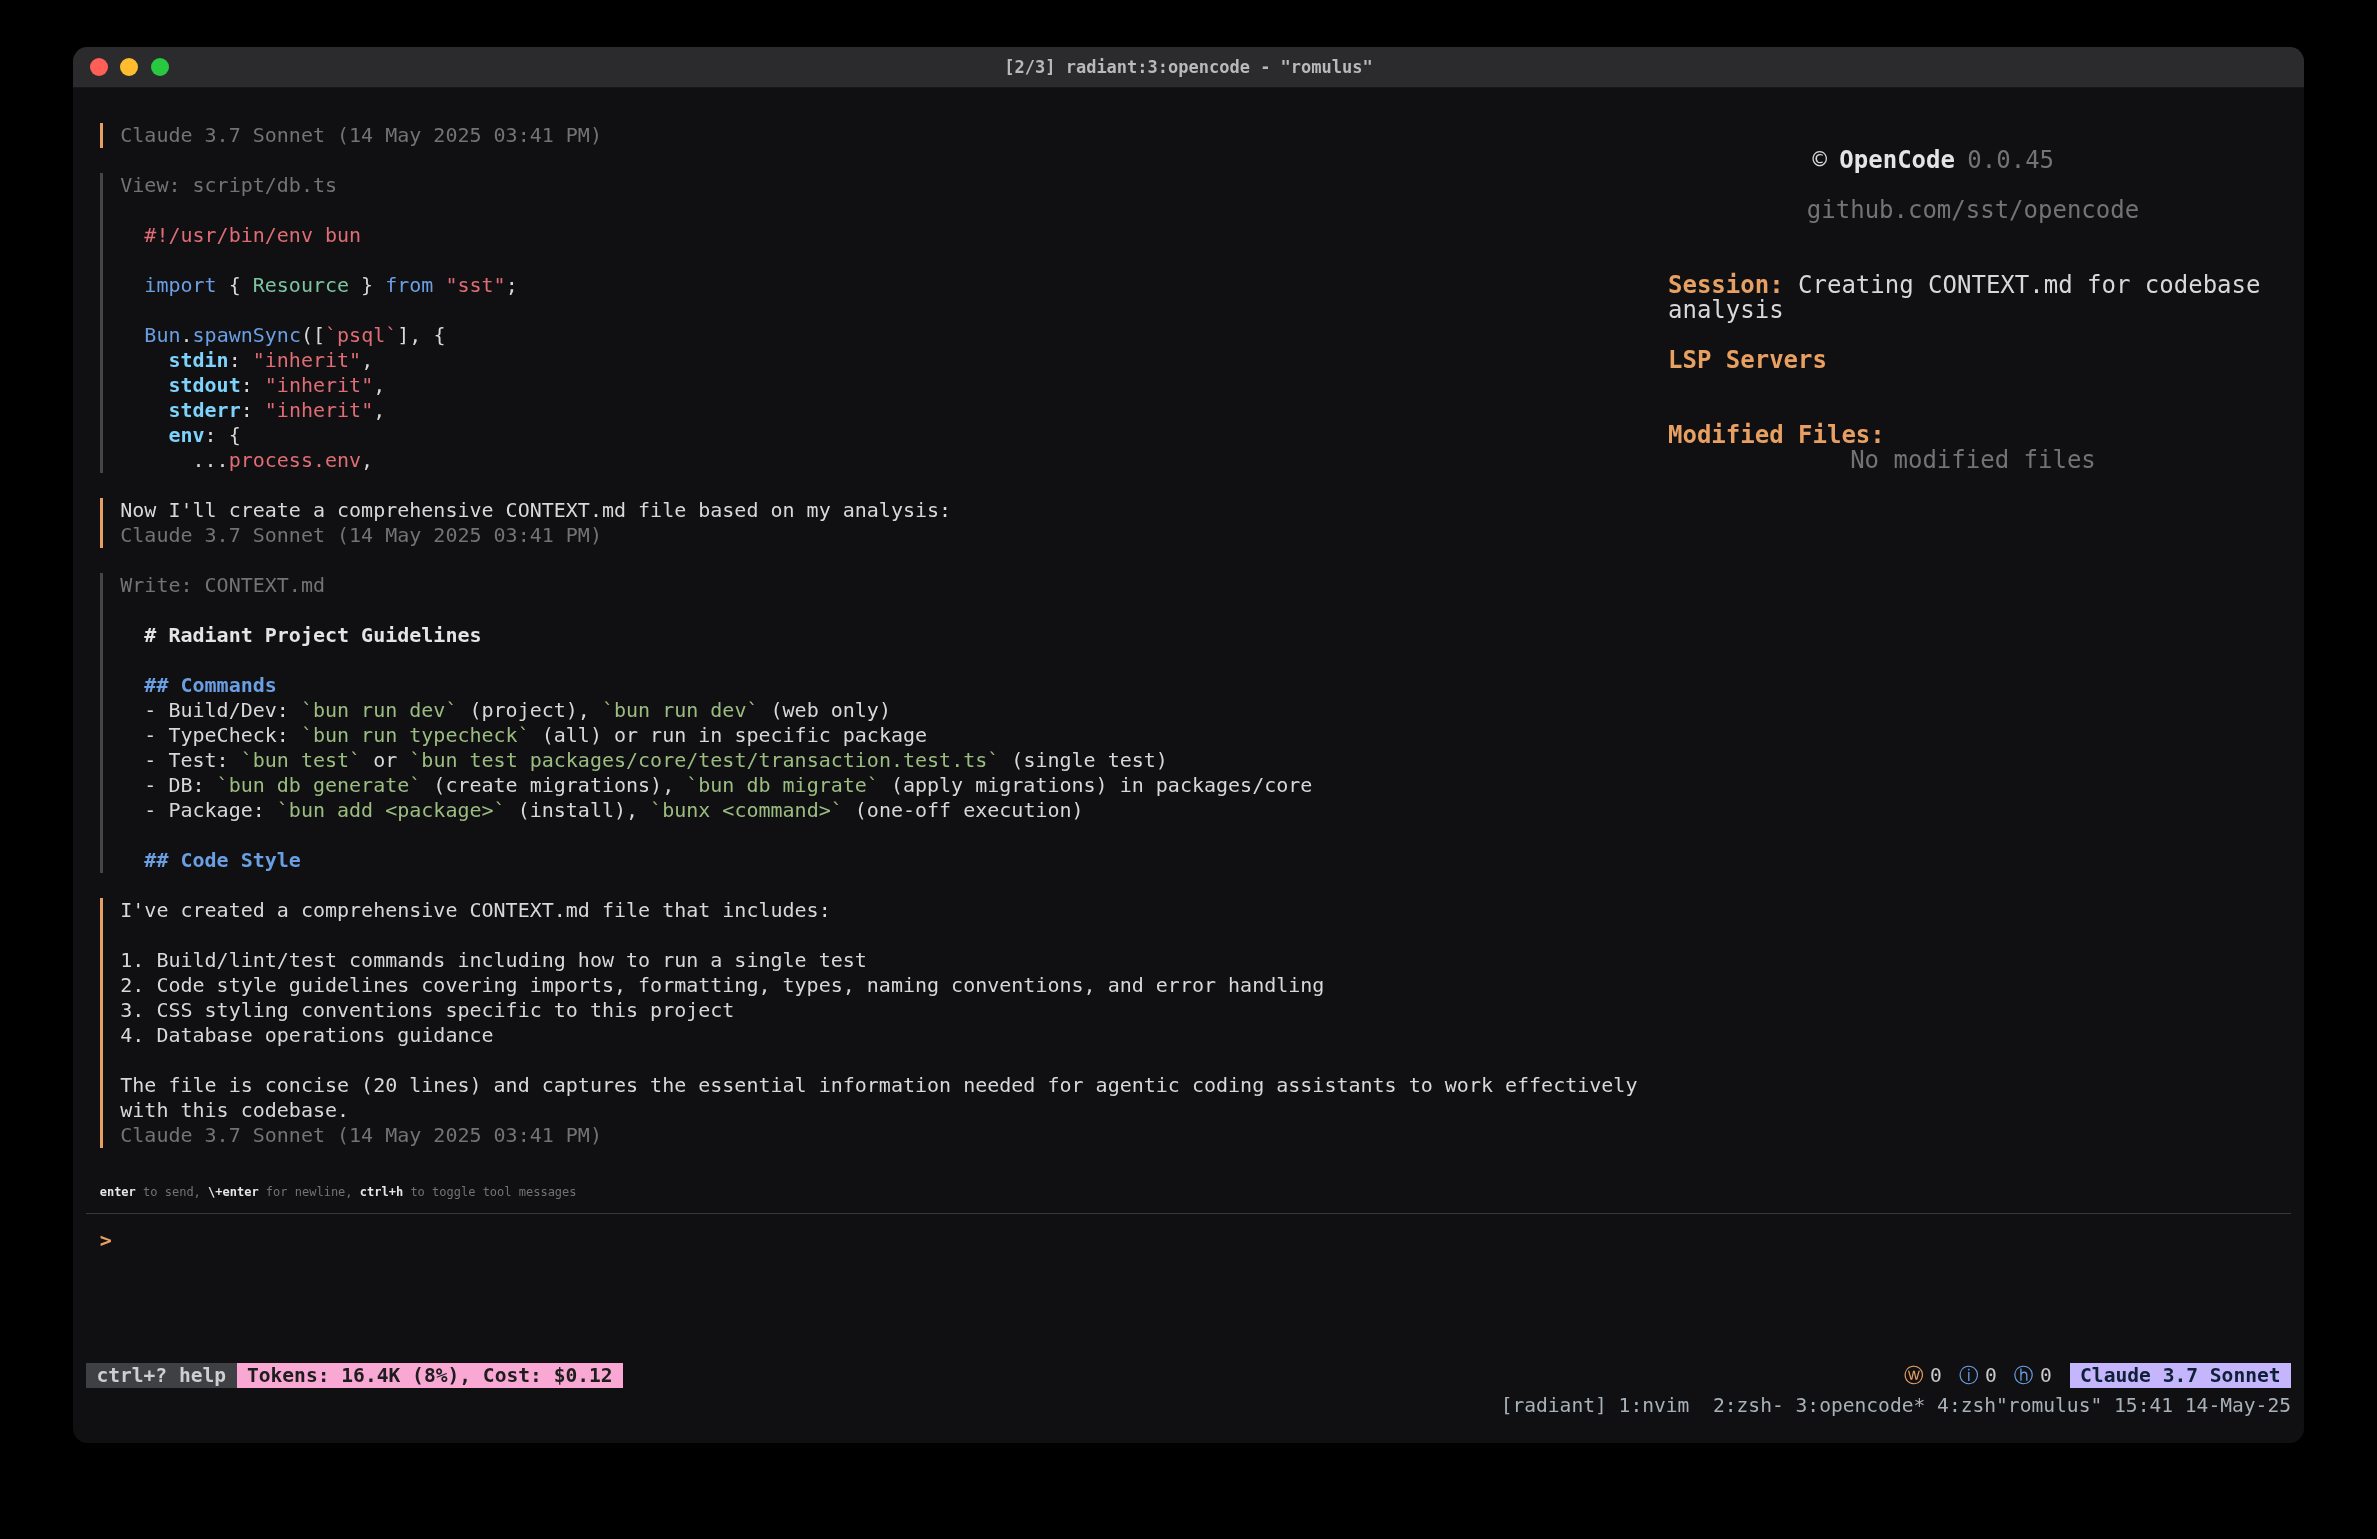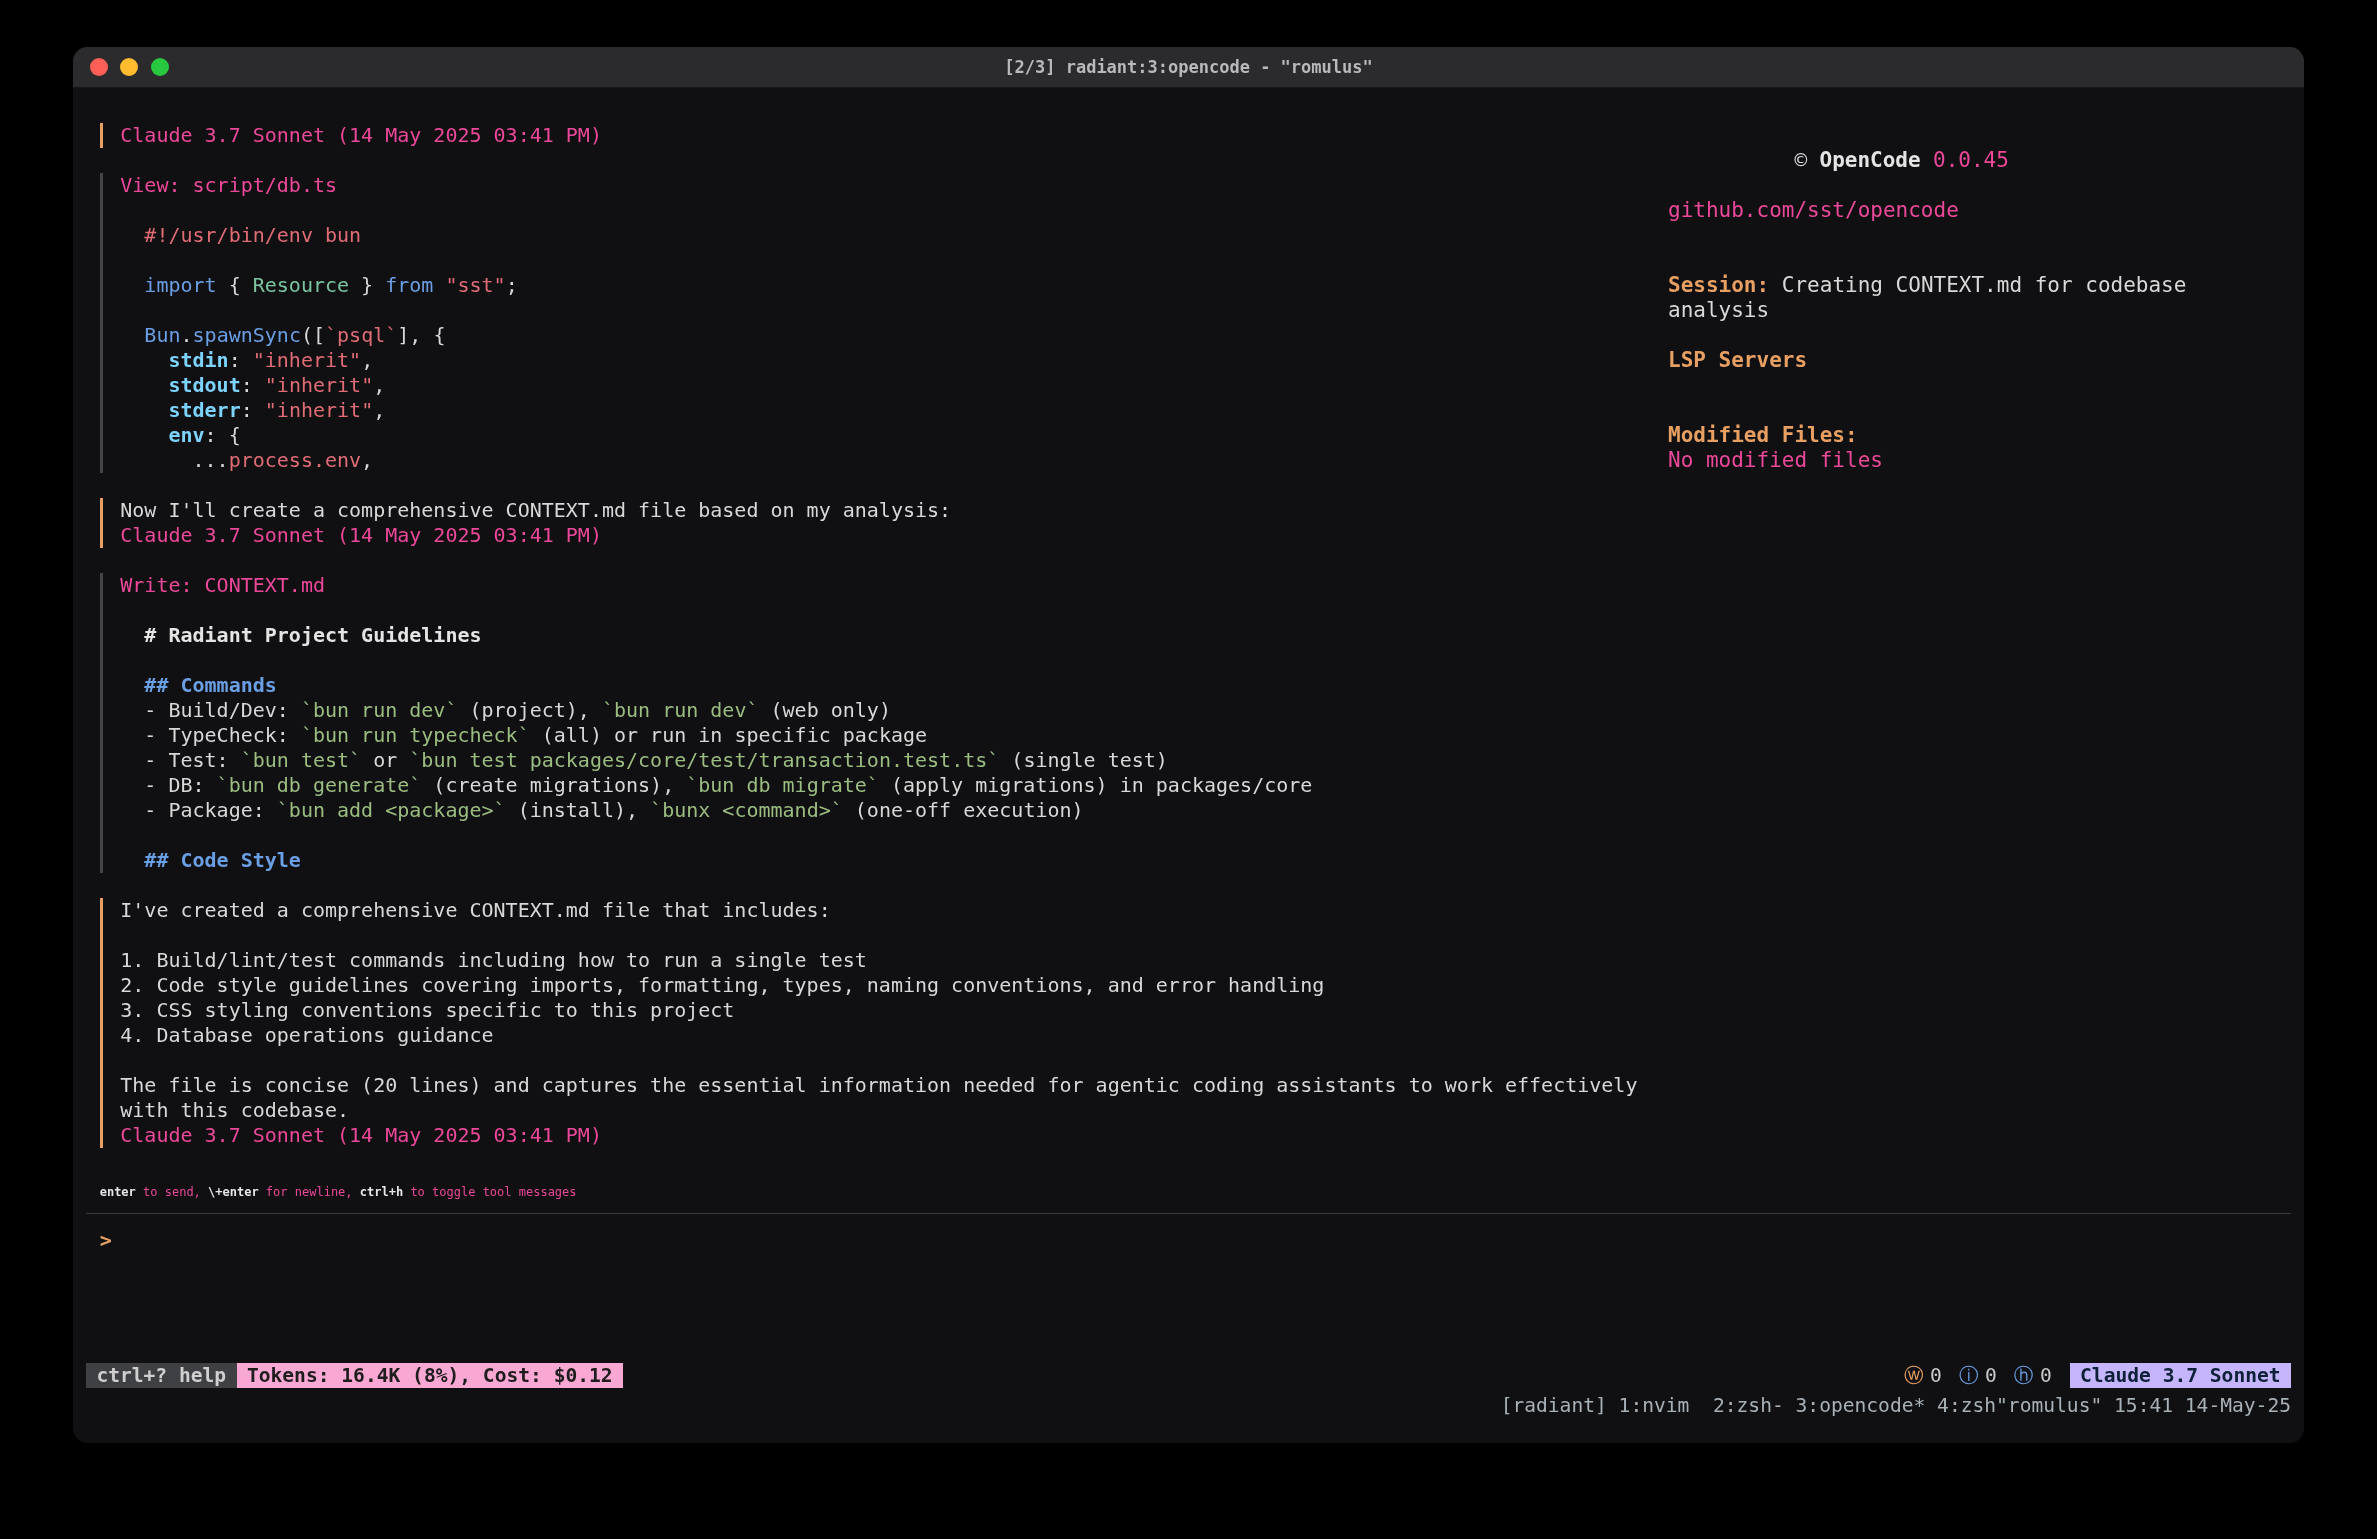--- a/index.html
+++ b/index.html
@@ -21,33 +21,33 @@
   .app{flex:1;display:flex;min-height:0;}
 
   .chat{flex:1;min-width:0;overflow:hidden;padding:35px 0 0 13.7px;}
   .messages{font-size:20px;line-height:25px;white-space:pre;color:#d8d8d8;}
   .block{padding-left:17.6px;margin-bottom:25px;border-left:3.9px solid #4a4a4a;}
   .block.b-accent{border-left-color:#e8a062;}
   .block.b-dim{border-left-color:#454547;}
   .line{min-height:25px;}
 
   .t-plain{color:#d8d8d8;}
-  .t-dim{color:#ec4899;}
+  .t-dim{color:#737373;text-align:center;}
   .t-accent{color:#e8a062;}
   .t-blue{color:#6b9fe4;}
   .t-green{color:#9bbd80;}
   .t-pink{color:#e06c75;}
   .t-yellow{color:#7dd3fc;font-weight:bold;}
   .t-teal{color:#7cc5a0;}
   .t-h1{color:#e4e4e4;font-weight:bold;}
   .t-h2{color:#6b9fe4;font-weight:bold;}
   .t-key{color:#e6e6e6;font-weight:bold;}
 
   
-  .sidebar{flex:0 0 610px;padding:35px 13px 0 0;font-size:21px;line-height:25px;}
+  .sidebar{flex:0 0 610px;padding:35px 13px 0 0;font-size:24px;line-height:25px;}
   .sb-line{min-height:25px;white-space:pre;}
   .sb-wrap{white-space:normal;}
   .sb-gap{height:25px;}
   .sb-gap2{height:50px;}
   .sb-sp{margin-left:12.4px;}
   .bold{font-weight:bold;}
 
   
   .helpline{flex:0 0 25px;font-size:12px;line-height:25px;padding-left:13.7px;white-space:pre;}
   .inputbox{flex:0 0 149px;margin-top:7.8px;border-top:1.3px solid #39393c;box-sizing:border-box;padding:14.4px 0 0 13.7px;font-size:20px;line-height:25px;}

